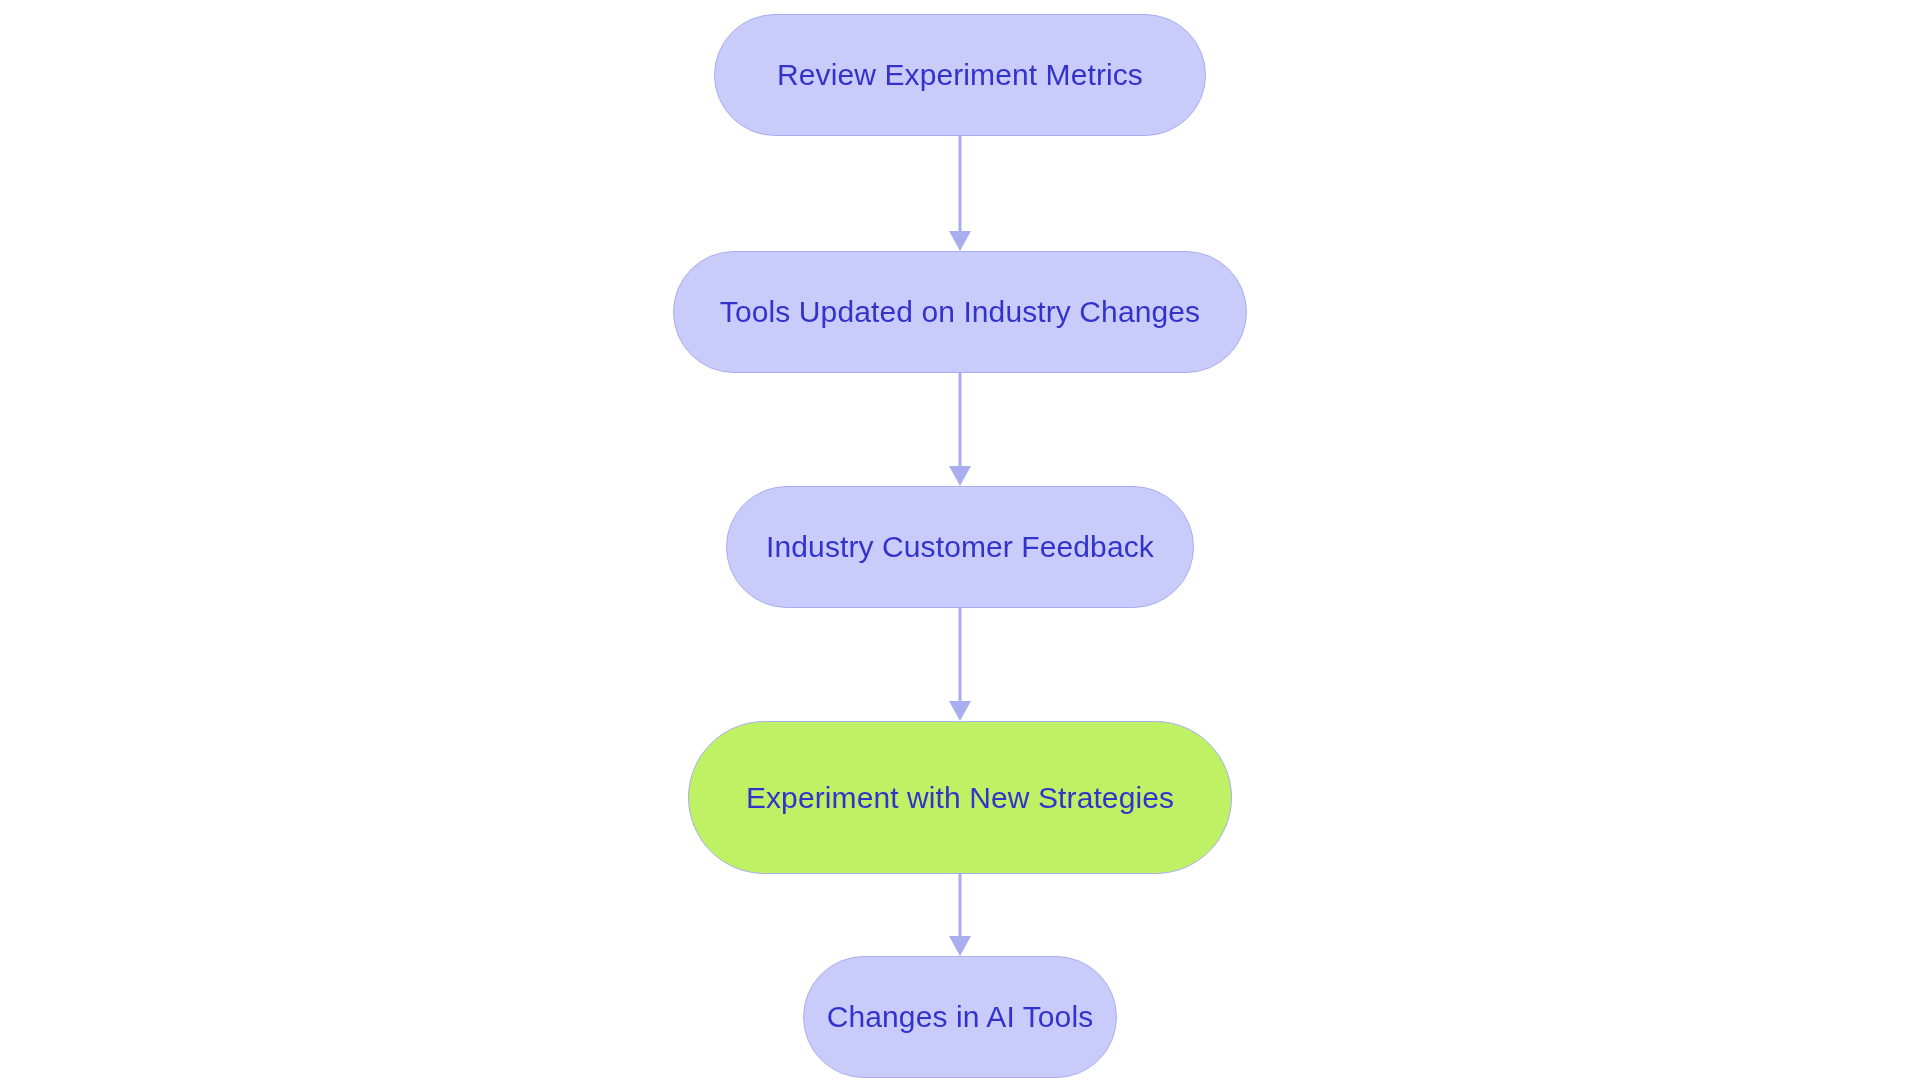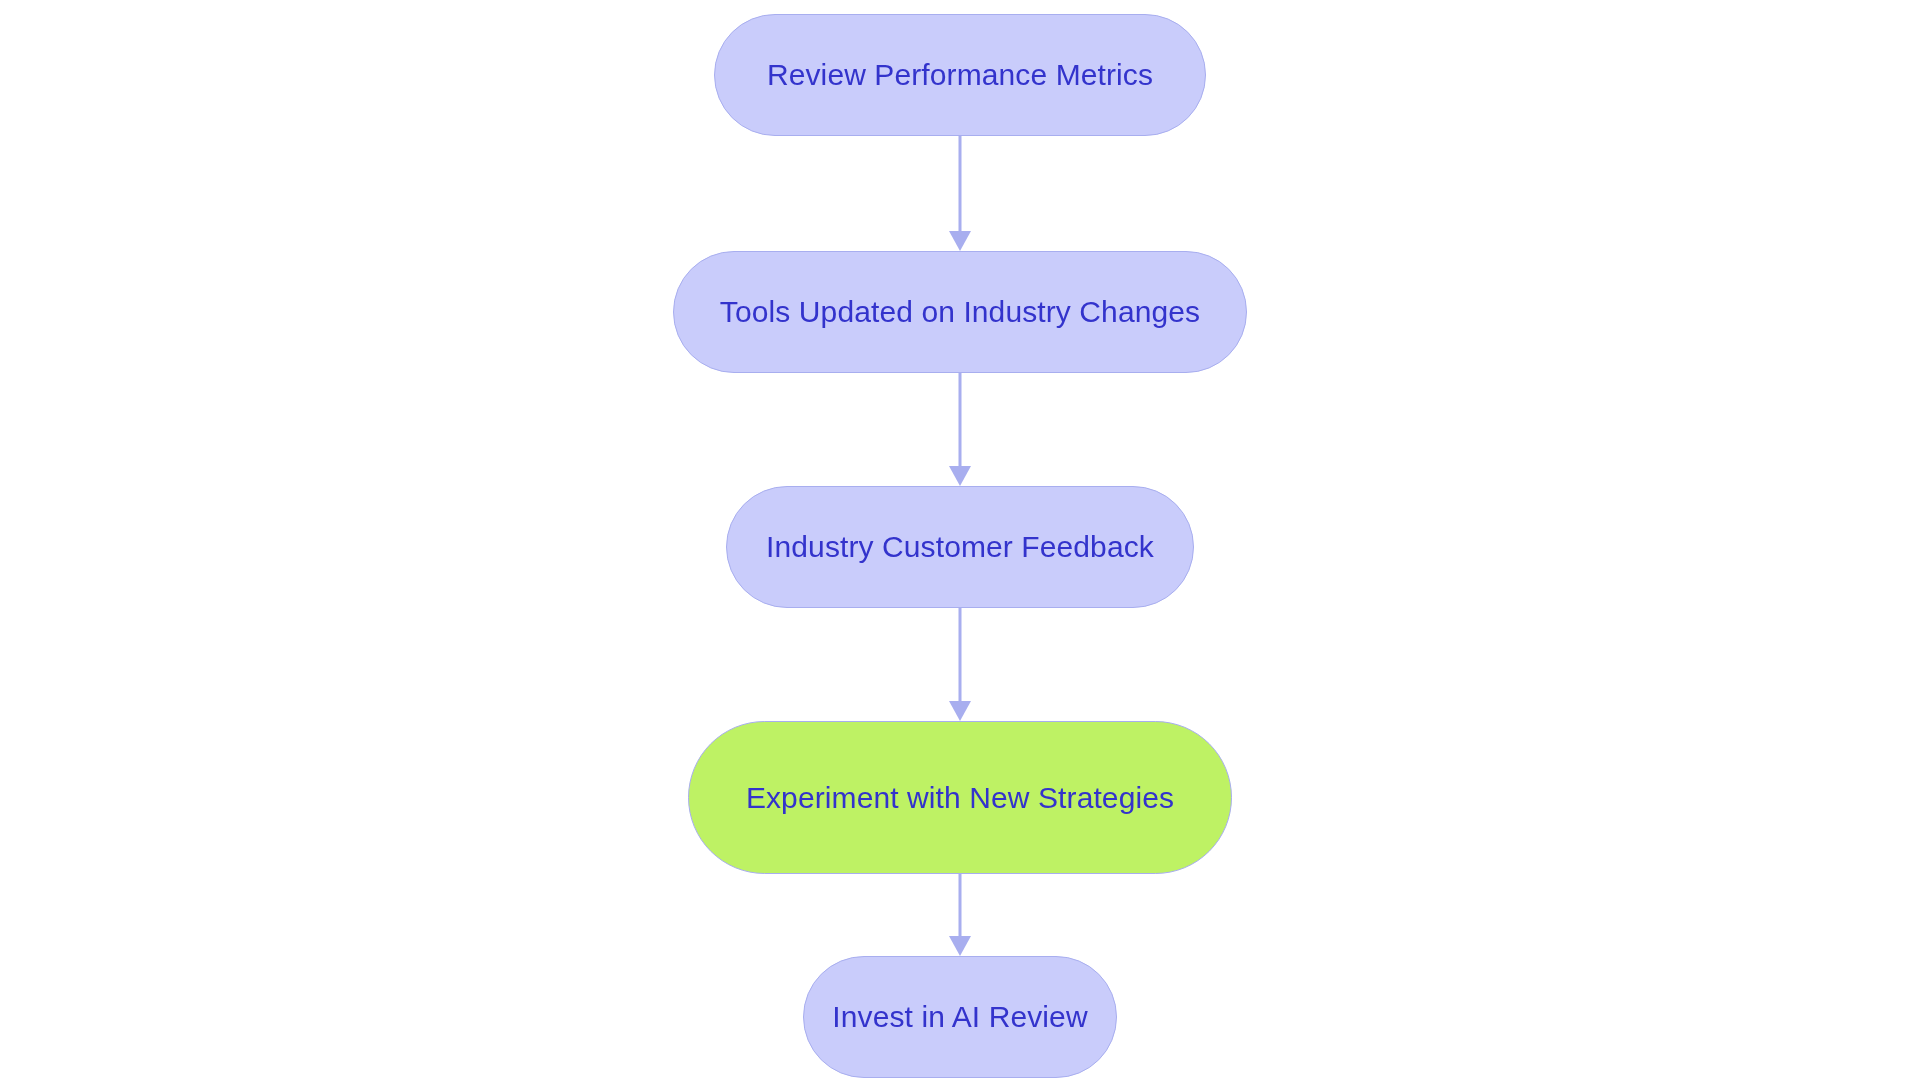--- a/index.html
+++ b/index.html
@@ -90,32 +90,32 @@
   <div class="edge" id="edge-2" style="left: 960px; top: 608px; height: 113px;">
     <div class="edge-line" style="height: 94px; background: rgb(168, 174, 239);"></div>
     <div class="edge-arrowhead" style="border-top-color: rgb(168, 174, 239);"></div>
   </div>
   <div class="edge" id="edge-3" style="left: 960px; top: 843px; height: 113px;">
     <div class="edge-line" style="height: 94px; background: rgb(168, 174, 239);"></div>
     <div class="edge-arrowhead" style="border-top-color: rgb(168, 174, 239);"></div>
   </div>
 
   <div class="node" id="node-0" style="width: 492px; height: 122px; left: 960px; top: 14px; background: rgb(201, 204, 251); border-color: rgb(168, 174, 239);">
-    <span class="node-label" style="color: rgb(51, 51, 204);">Review Performance Metrics</span>
+    <span class="node-label" style="color: rgb(51, 51, 204);">Review Experiment Metrics</span>
   </div>
 
   <div class="node" id="node-1" style="width: 574px; height: 122px; left: 960px; top: 251px; background: rgb(201, 204, 251); border-color: rgb(168, 174, 239);">
     <span class="node-label" style="color: rgb(51, 51, 204);">Tools Updated on Industry Changes</span>
   </div>
 
   <div class="node" id="node-2" style="width: 468px; height: 122px; left: 960px; top: 486px; background: rgb(201, 204, 251); border-color: rgb(168, 174, 239);">
     <span class="node-label" style="color: rgb(51, 51, 204);">Industry Customer Feedback</span>
   </div>
 
   <div class="node" id="node-3" style="width: 544px; height: 153px; left: 960px; top: 721px; background: #bef264; border-color: rgb(168, 174, 239); text-align: right;">
     <span class="node-label" style="color: rgb(51, 51, 204);">Experiment with New Strategies</span>
   </div>
 
   <div class="node" id="node-4" style="width: 314px; height: 122px; left: 960px; top: 956px; background: rgb(201, 204, 251); border-color: rgb(168, 174, 239);">
-    <span class="node-label" style="color: rgb(51, 51, 204);">Invest in AI Review</span>
+    <span class="node-label" style="color: rgb(51, 51, 204);">Changes in AI Tools</span>
   </div>
 
 </div>
 
 </body></html>

